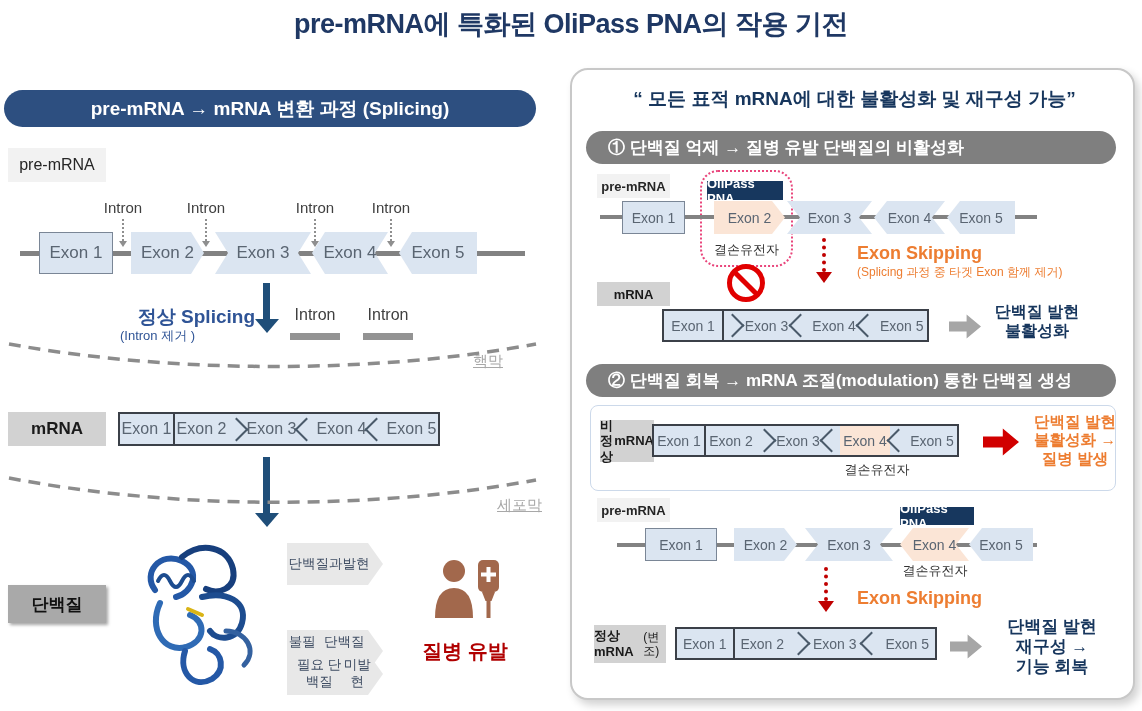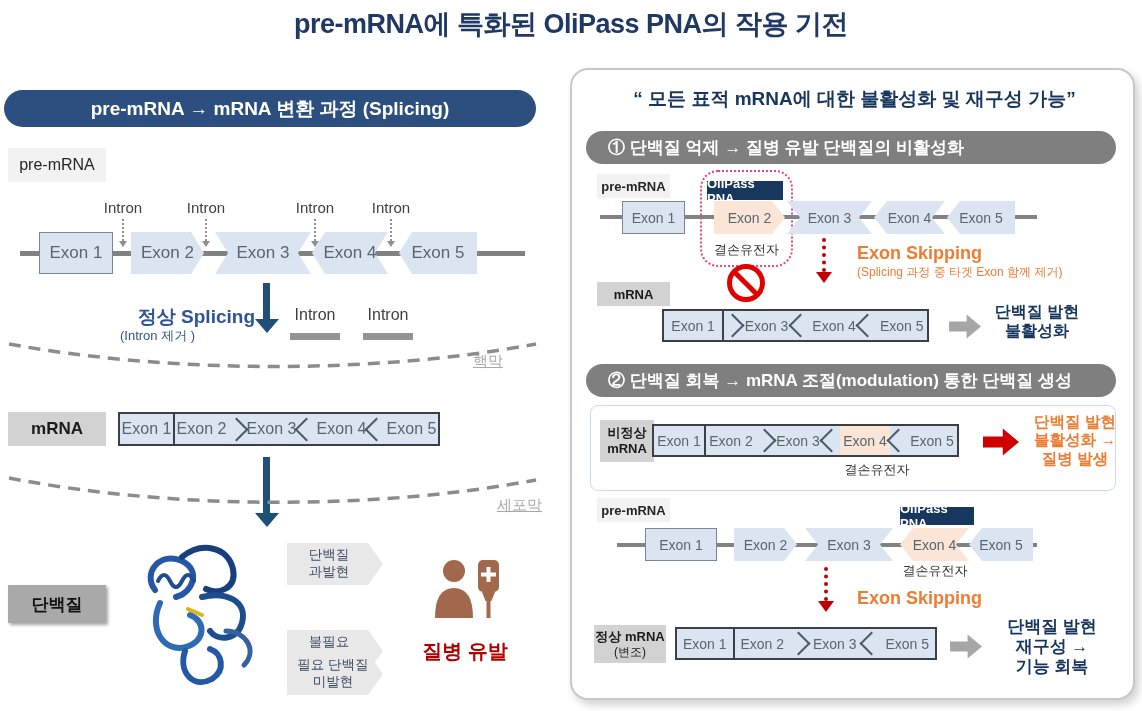--- a/index.html
+++ b/index.html
@@ -1,21 +1,21 @@
 <!DOCTYPE html>
 <html><head>
 <meta charset="utf-8">
 <style>
   * { margin:0; padding:0; box-sizing:border-box; }
   body { background:#fff; font-family:"Liberation Sans", sans-serif; }
   .canvas { position:relative; width:1142px; height:711px; background:#fff; overflow:hidden; }
 
   .abs { position:absolute; }
   .ctr { display:flex; align-items:center; justify-content:center; }
-  .col { display:flex; flex-direction:column; align-items:center; justify-content:center; }
+  .col { display:flex; flex-direction:row; align-items:center; justify-content:center; }
 
   .page-title { left:0; top:6px; width:1142px; text-align:center; font-size:27px; font-weight:bold; color:#1f3864; letter-spacing:-0.5px; }
 
   
   .hdr-pill { left:4px; top:90px; width:532px; height:37px; background:#2d4f80; border-radius:19px; color:#fff; font-size:19px; font-weight:bold; }
   .tag { background:#f2f2f2; color:#262626; }
   .tag-mid { background:#d2d2d2; color:#1a1a1a; font-weight:bold; }
   .tag-dark { background:#a9a9a9; color:#111; font-weight:bold; box-shadow:2px 2px 3px rgba(0,0,0,.35); }
 
   .gene-line { background:#828282; }

